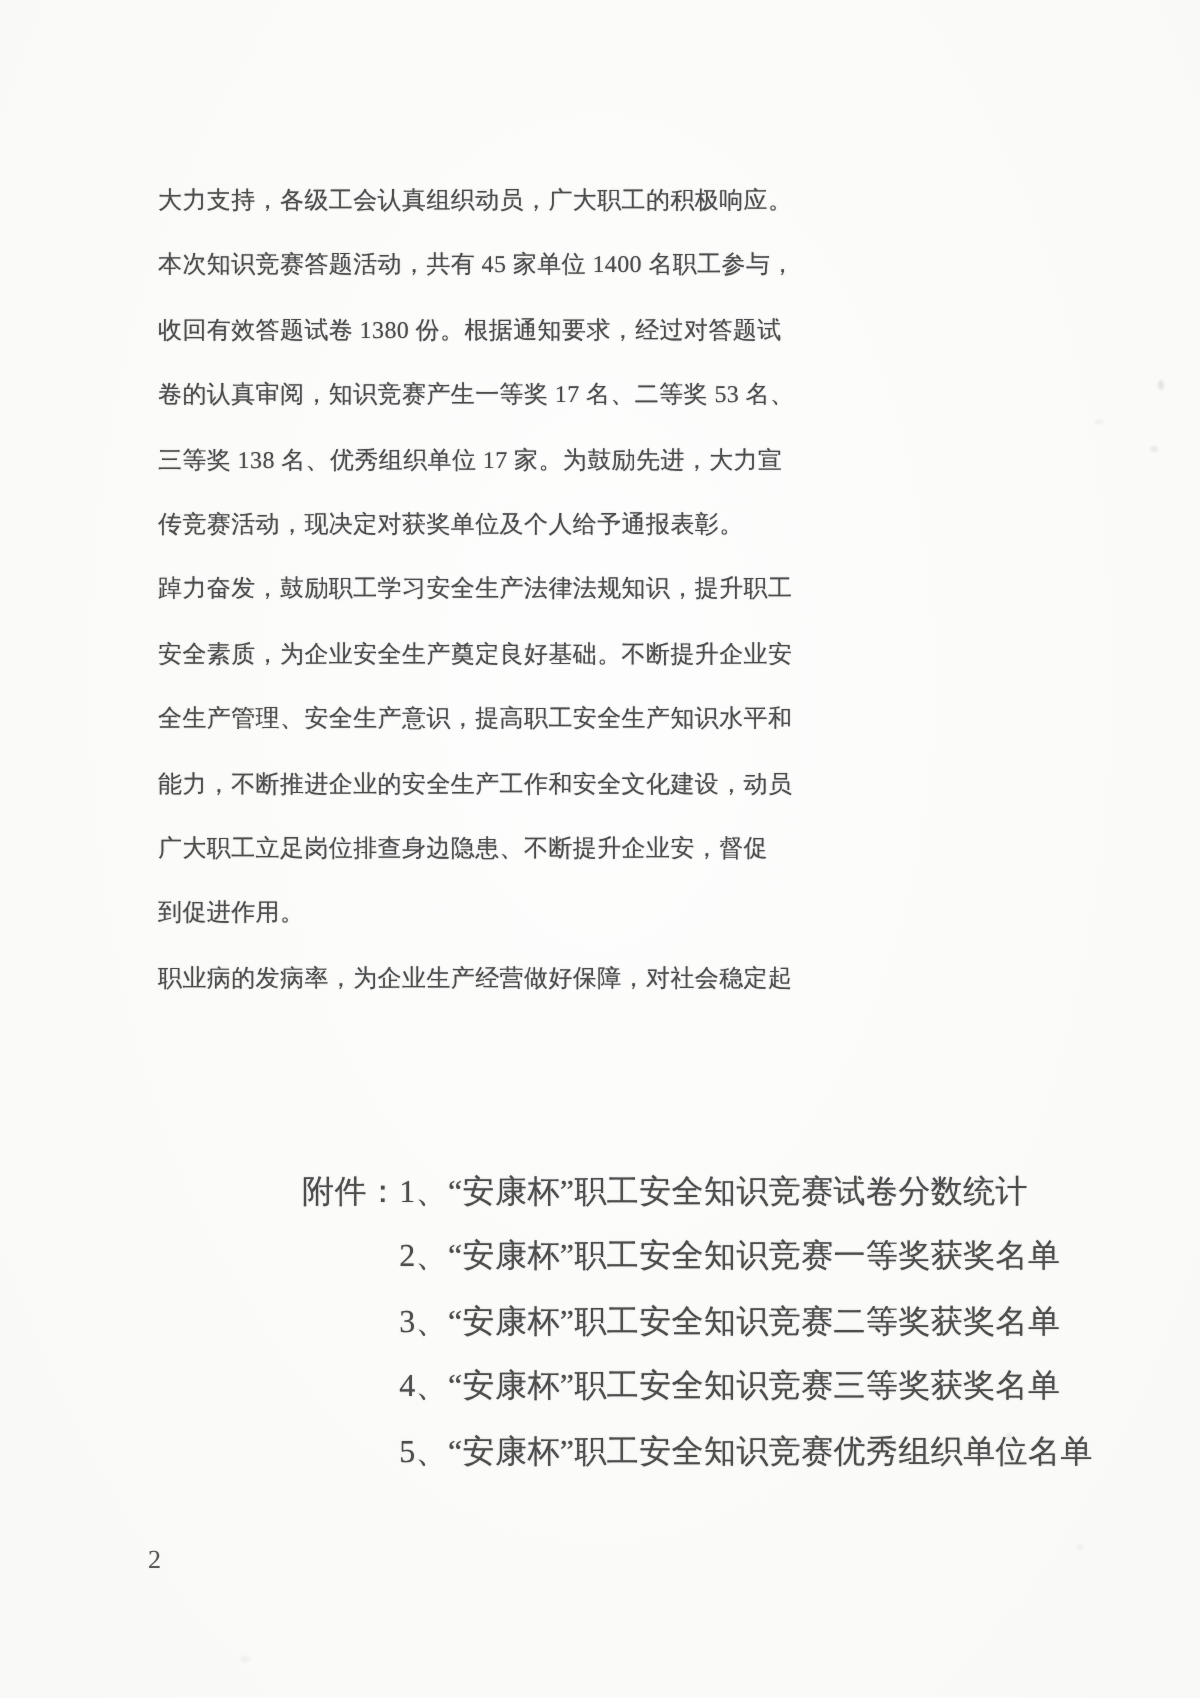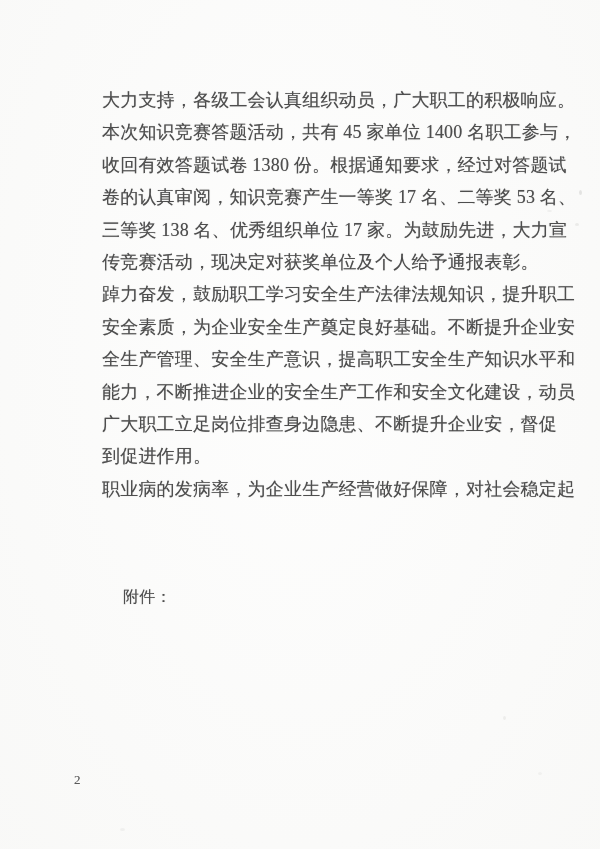--- a/index.html
+++ b/index.html
@@ -17,25 +17,25 @@
   .page {
     position: absolute;
     inset: 0;
     background:
       radial-gradient(ellipse at 50% 40%, rgba(255,255,255,0.6), rgba(244,244,242,0.35)),
       #fbfbfa;
   }
   
   .body-text {
     position: absolute;
-    left: 102px;
+    left: 79px;
     top: 84px;
     width: 430px;
     color: #4e4e4e;
-    font-size: 18px;
+    font-size: 12px;
     text-shadow: 0 0 0.7px rgba(70,70,70,0.55);
   }
   .line {
     height: 32.4px;
     line-height: 32.4px;
     white-space: nowrap;
     letter-spacing: 0.2px;
   }
   .line.indent {
     padding-left: 33px;
@@ -49,20 +49,21 @@
     align-items: flex-start;
     color: #4e4e4e;
     font-size: 16px;
     text-shadow: 0 0 0.7px rgba(70,70,70,0.55);
   }
   .attachment .att-label {
     height: 32.4px;
     line-height: 32.4px;
     white-space: nowrap;
     letter-spacing: 0.2px;
+    margin-left: 28px;
   }
   .attachment .att-items .att-item {
     height: 32.4px;
     line-height: 32.4px;
     white-space: nowrap;
     letter-spacing: 0.2px;
   }
   
   .page-number {
     position: absolute;
@@ -104,20 +105,27 @@
     <div class="line">安全素质，为企业安全生产奠定良好基础。不断提升企业安</div>
     <div class="line">全生产管理、安全生产意识，提高职工安全生产知识水平和</div>
     <div class="line">能力，不断推进企业的安全生产工作和安全文化建设，动员</div>
     <div class="line">广大职工立足岗位排查身边隐患、不断提升企业安，督促</div>
     <div class="line">到促进作用。</div>
     <div class="line">职业病的发病率，为企业生产经营做好保障，对社会稳定起</div>
   </div>
 
   <div class="attachment">
     <span class="att-label">附件：</span>
+    <span class="att-items">
+      <span class="att-item" style="display:block">1、“安康杯”职工安全知识竞赛试卷分数统计</span>
+      <span class="att-item" style="display:block">2、“安康杯”职工安全知识竞赛一等奖获奖名单</span>
+      <span class="att-item" style="display:block">3、“安康杯”职工安全知识竞赛二等奖获奖名单</span>
+      <span class="att-item" style="display:block">4、“安康杯”职工安全知识竞赛三等奖获奖名单</span>
+      <span class="att-item" style="display:block">5、“安康杯”职工安全知识竞赛优秀组织单位名单</span>
+    </span>
   </div>
 
   <div class="page-number">2</div>
 
   <div class="speck sp1"></div>
   <div class="speck sp2"></div>
   <div class="speck sp3"></div>
   <div class="speck sp4"></div>
   <div class="speck sp5"></div>
   <div class="speck sp6"></div>

